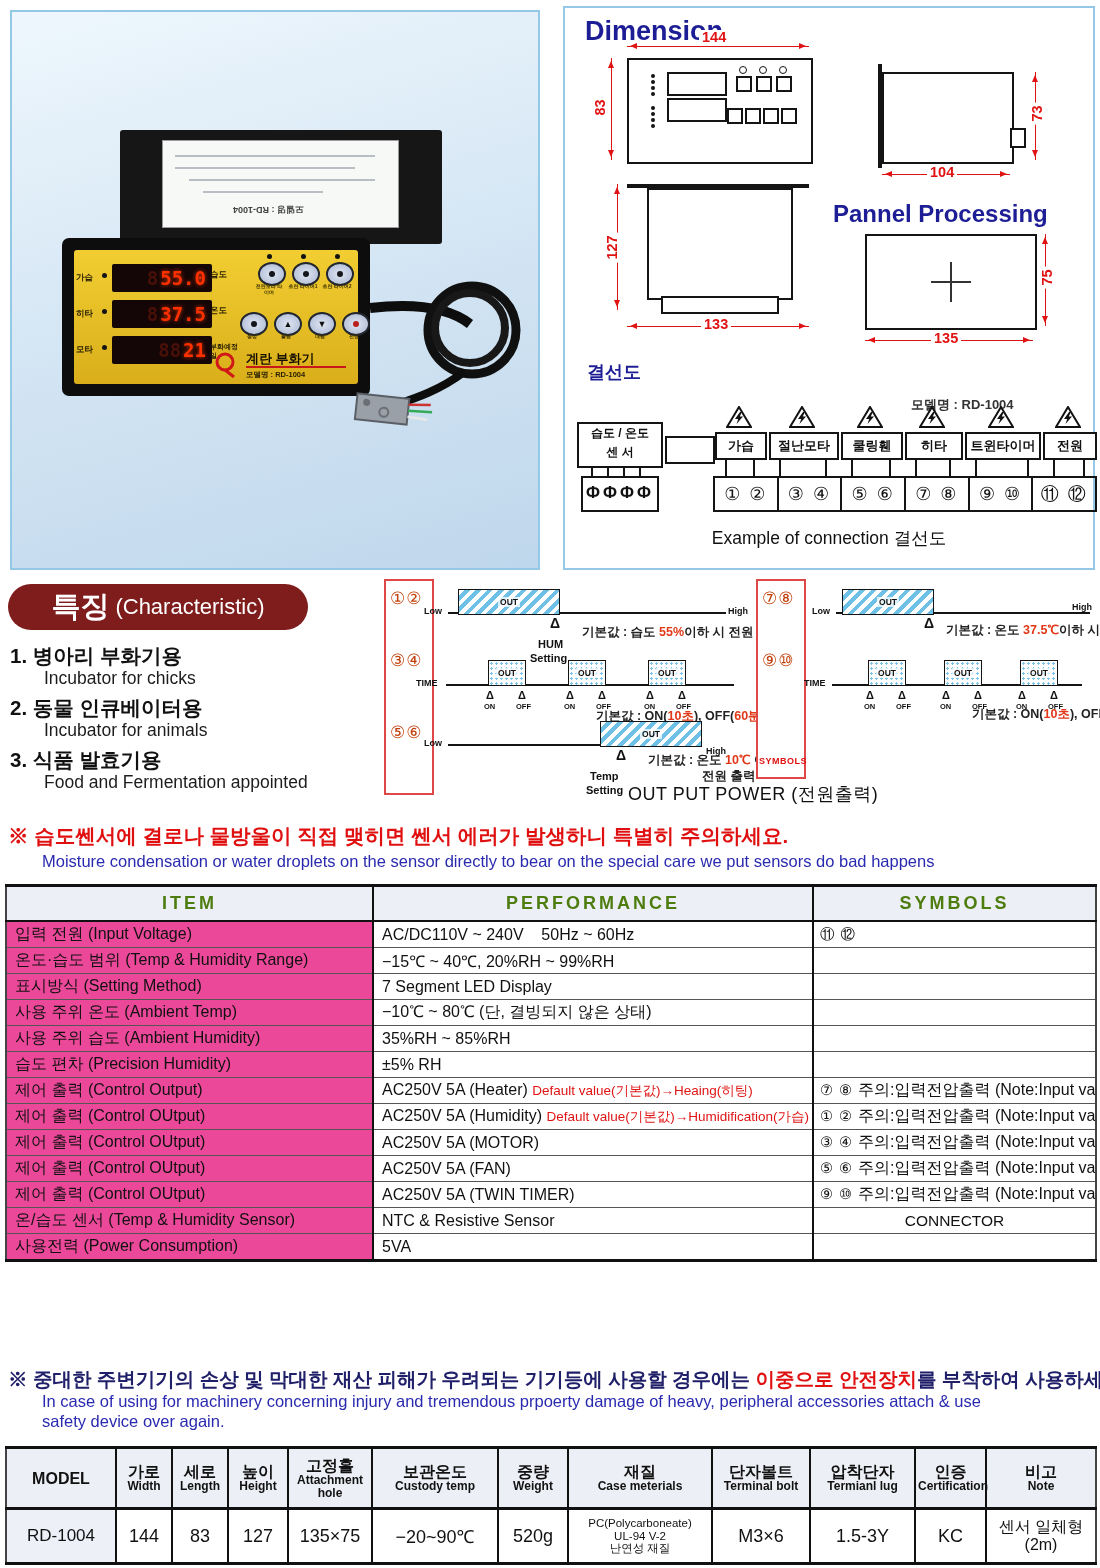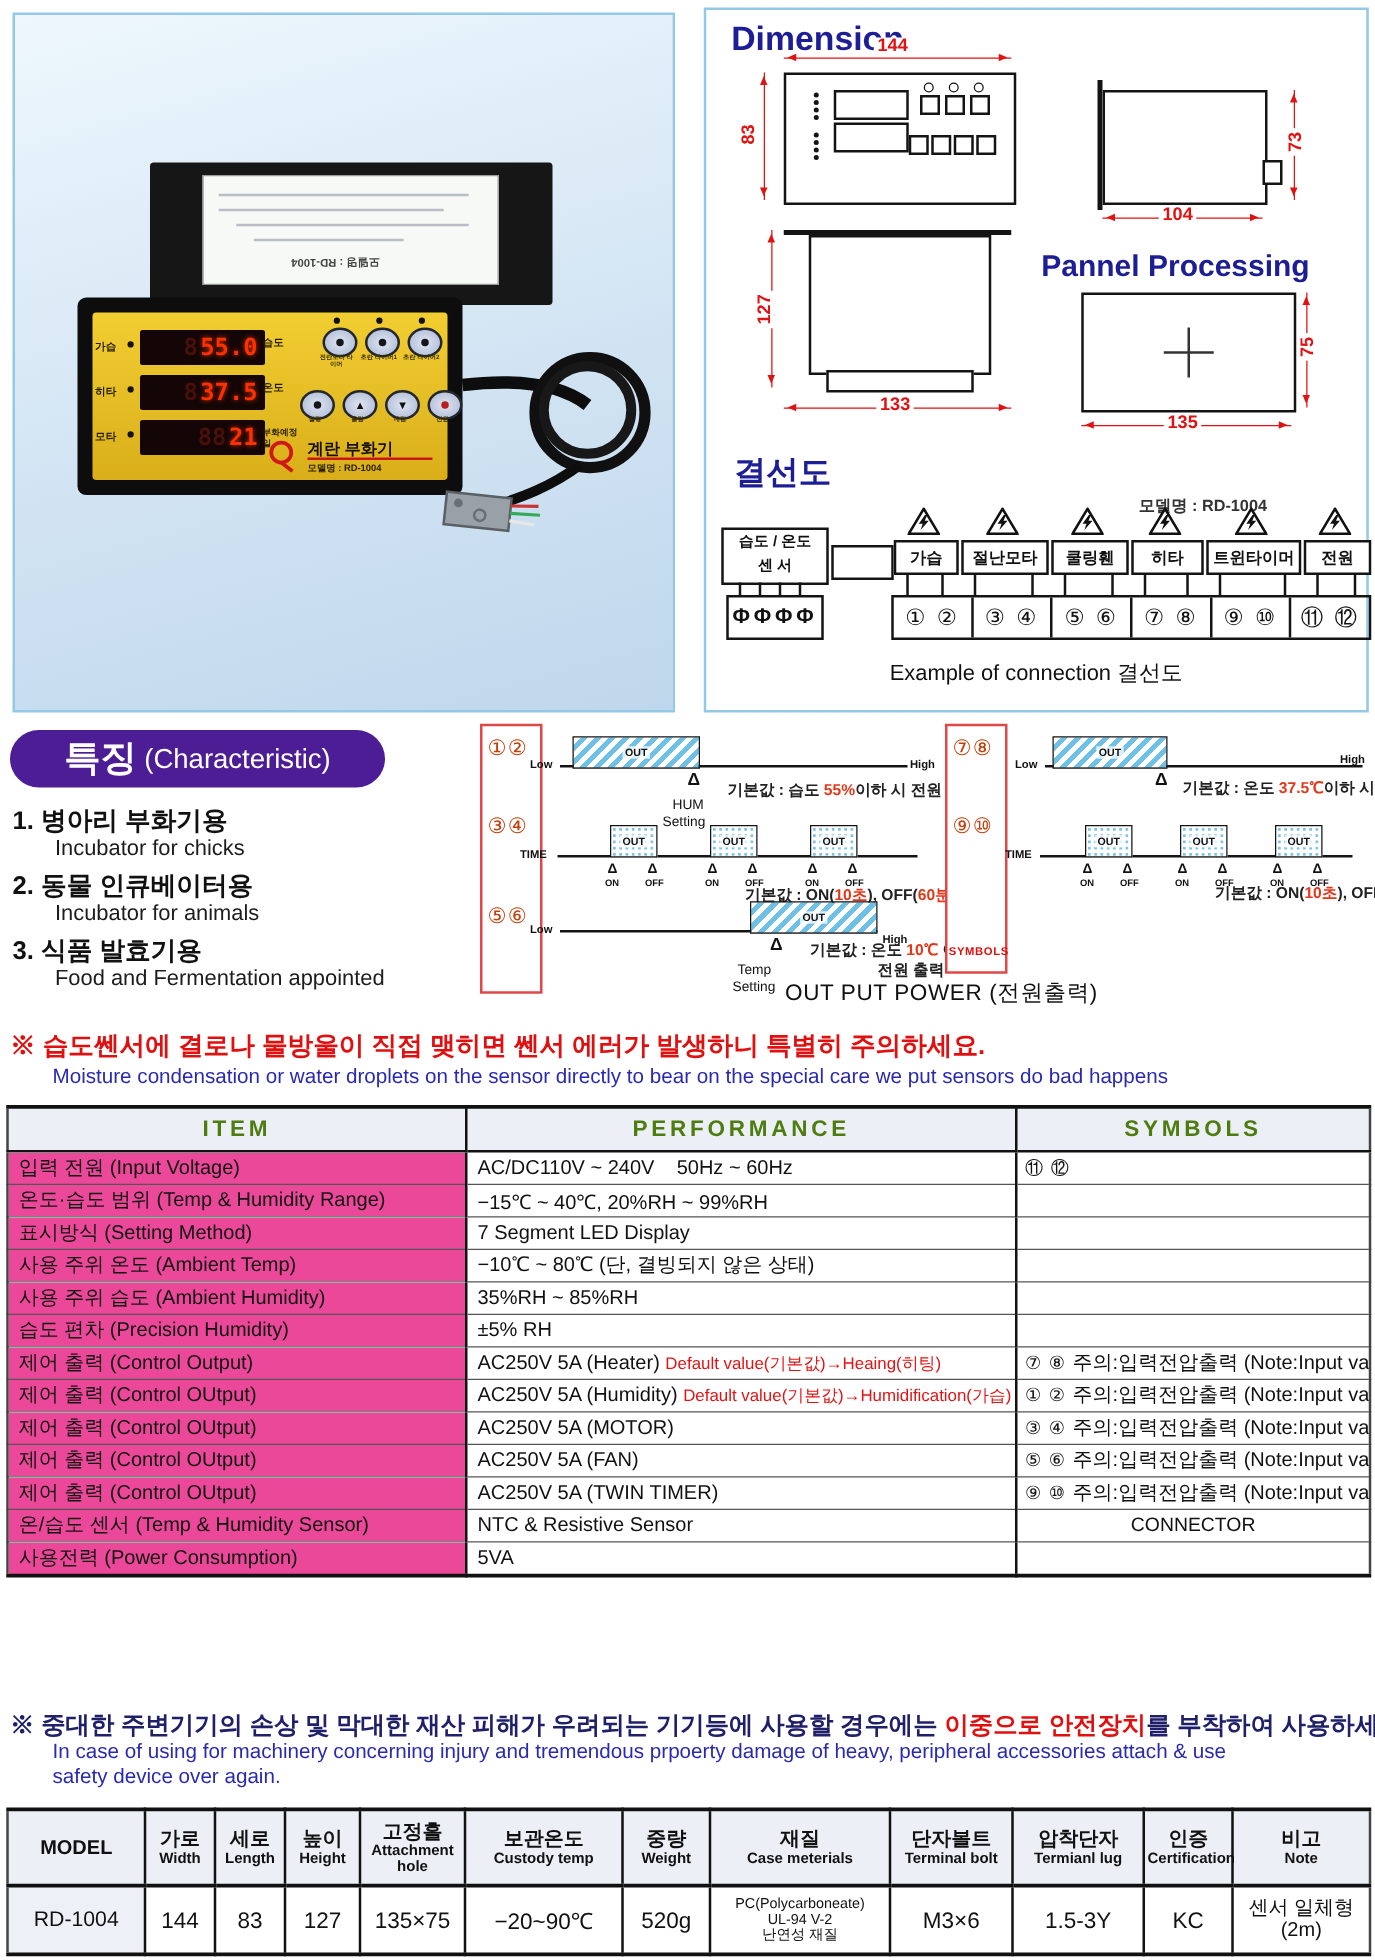--- a/index.html
+++ b/index.html
@@ -3,21 +3,21 @@
 <meta charset="utf-8">
 <style>
   html,body{margin:0;padding:0;background:#fff}
   #page{position:relative;width:1100px;height:1568px;background:#fff;overflow:hidden;
         font-family:"Liberation Sans",sans-serif;color:#111}
   .abs{position:absolute}
   
   #photoPanel{left:10px;top:10px;width:526px;height:556px;border:2px solid #93c9e6;
               background:linear-gradient(165deg,#eef7fd,#d2e4f3 55%,#bfd7ec)}
   #dimPanel{left:563px;top:6px;width:528px;height:560px;border:2px solid #93c9e6;background:#fff}
-  .bluetitle{color:#1d1d96;font-weight:bold;font-size:26px}
+  .bluetitle{color:#1d1d96;font-weight:bold;font-size:18px}
   
   .dev-body{background:#161616;border-radius:3px}
   .dev-sticker{background:#f7f9f7;border:1px solid #9a9a9a}
   .stk-line{position:absolute;height:2px;background:#b9bec4}
   .stk-model{position:absolute;transform:rotate(180deg);font-size:9px;color:#444;font-weight:bold}
   .dev-bezel{background:#0d0d0d;border-radius:7px}
   .dev-face{background:linear-gradient(180deg,#f2ce32,#d9ae1a);border-radius:3px}
   .disp{background:#140606;border-radius:2px;display:flex;align-items:center;justify-content:flex-end;
         padding-right:6px;font-family:"DejaVu Sans Mono",monospace;font-weight:bold;font-size:19px;
         color:#ff3000;text-shadow:0 0 4px rgba(255,60,0,.8)}
@@ -51,41 +51,41 @@
   
   .wbox{position:absolute;border:2px solid #141414;background:#fff;text-align:center;
         font-size:13px;font-weight:bold;color:#111}
   .wleg{position:absolute;width:2px;background:#141414}
   #termStrip{position:absolute;border:2px solid #141414;display:flex}
   .tcell{flex:1;border-right:2px solid #141414;display:flex;align-items:center;justify-content:center;
          font-size:18px;letter-spacing:2px}
   .tcell:last-child{border-right:none}
   .tri-warn{position:absolute}
   
-  #charBadge{left:8px;top:584px;width:300px;height:46px;border-radius:24px;background:#4c1d95;
+  #charBadge{left:8px;top:584px;width:300px;height:46px;border-radius:24px;background:#7f1d1d;
              display:flex;align-items:center;justify-content:center;color:#fff}
   .char-ko{font-size:20.5px;font-weight:bold;color:#111}
   .char-en{font-size:17.5px;color:#1c1c1c}
   .redbox{position:absolute;border:2px solid #e04848;background:#fff}
   .grp{position:absolute;font-size:17px;color:#c2410c;letter-spacing:1px}
   
   .tl{position:absolute;height:2px;background:#141414}
   .hatch{position:absolute;border:1.5px solid #141414;
          background:repeating-linear-gradient(135deg,#ffffff 0 4px,#6fc0e6 4px 8px);
          display:flex;align-items:center;justify-content:center}
   .hatch span, .pulse span{font-size:8.5px;font-weight:bold;color:#111;background:rgba(255,255,255,.75);padding:0 2px}
   .pulse{position:absolute;border:1.5px solid #141414;
          background:radial-gradient(#79c4e8 1px,transparent 1.2px);background-size:5px 5px;background-color:#fff;
          display:flex;align-items:center;justify-content:center}
   .tmark{position:absolute;font-size:14px;font-weight:bold;color:#111;line-height:14px}
   .tmark.sm{font-size:11px}
   .axlab{position:absolute;font-size:9px;font-weight:bold;color:#111}
   .onoff{position:absolute;font-size:7.5px;font-weight:bold;color:#111}
   .tnote{position:absolute;font-size:12.5px;font-weight:bold;color:#222;white-space:nowrap}
-  .setlab{position:absolute;font-size:11px;font-weight:normal;color:#111}
+  .setlab{position:absolute;font-size:11px;font-weight:bold;color:#111}
   .red-seg{color:#e03818}
   #symLab{position:absolute;font-size:9px;font-weight:bold;color:#e01010;letter-spacing:.5px}
   #outPower{position:absolute;font-size:18px;color:#111;letter-spacing:.5px}
   
   .warn-red{position:absolute;color:#e01010;font-weight:bold;font-size:20.5px;white-space:nowrap}
   .warn-blue{position:absolute;color:#2a2ab0;font-size:16.5px;white-space:nowrap}
   .warn-navy{position:absolute;color:#20206a;font-weight:bold;font-size:19.5px;white-space:nowrap}
   .warn-navy .red-seg{color:#e01010}
   
   #specWrap{left:5px;top:884px}

